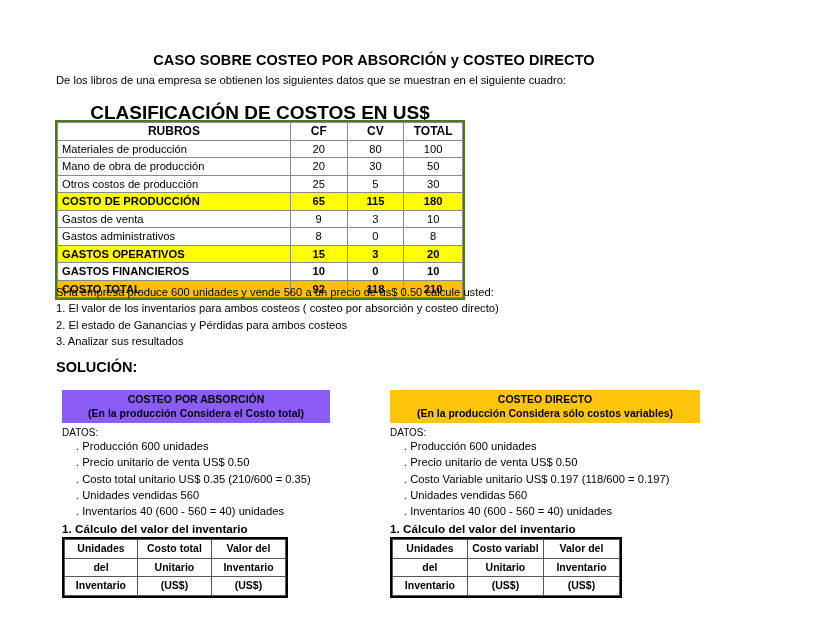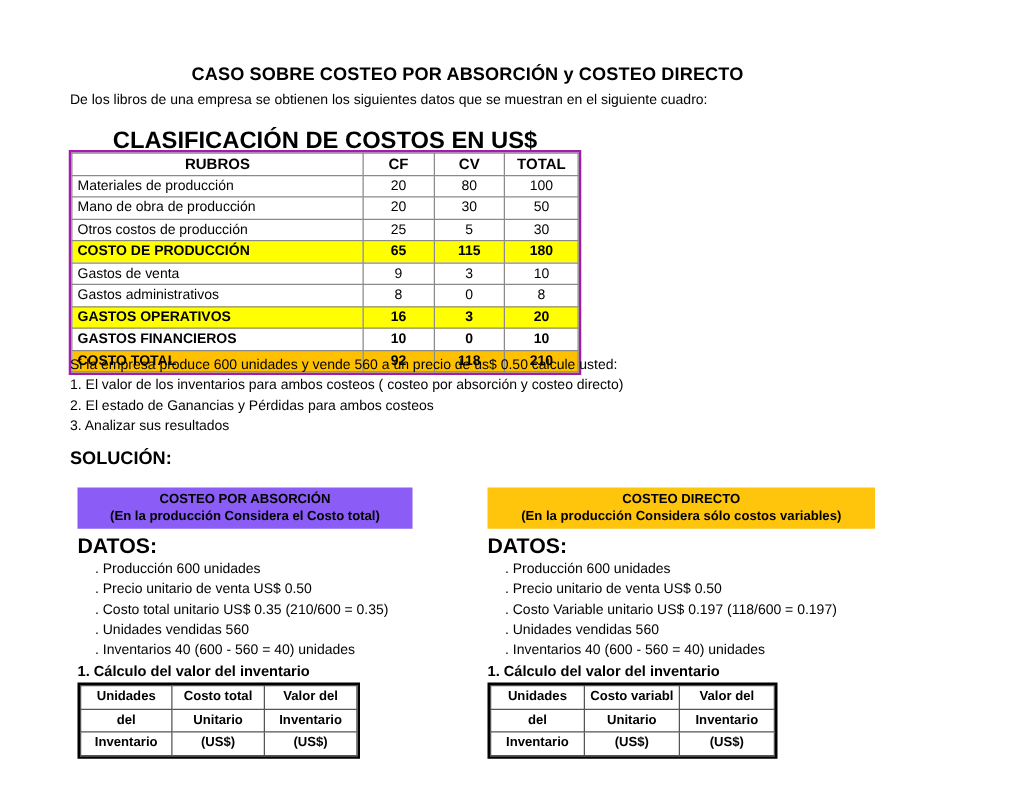--- a/index.html
+++ b/index.html
@@ -91,21 +91,21 @@
   }
   .cost-table tr.row-bold td {
     font-weight: bold;
   }
   
   .table-wrap {
     position: absolute;
     left: 55px;
     top: 120px;
     width: 410px;
-    border: 2px solid #a21caf;
+    border: 2px solid #4d7c0f;
   }
   .table-wrap table.cost-table {
     position: static;
     left: auto; top: auto;
     width: 100%;
   }
 
   
   .q-block {
     position: absolute;
@@ -138,22 +138,22 @@
     font-size: 10.5px;
     line-height: 14px;
     padding: 2px 3px 3px 3px;
   }
   .col-header .h1 { display: block; }
   .col-header .h2 { display: block; }
   .hdr-green  { background: #8b5cf6; }
   .hdr-orange { background: #FFC50D; }
 
   .datos-label {
-    font-size: 17px;
-    font-weight: bold;
+    font-size: 10px;
+    font-weight: normal;
     margin-top: 4px;
   }
   .datos-list {
     font-size: 11.2px;
     line-height: 16.3px;
     margin-top: 0;
     white-space: nowrap;
   }
   .datos-list div { padding-left: 14px; }
 
@@ -252,21 +252,21 @@
           <td class="c-num">10</td>
         </tr>
         <tr>
           <td class="c-label">Gastos administrativos</td>
           <td class="c-num">8</td>
           <td class="c-num">0</td>
           <td class="c-num">8</td>
         </tr>
         <tr class="row-highlight">
           <td class="c-label">GASTOS OPERATIVOS</td>
-          <td class="c-num">16</td>
+          <td class="c-num">15</td>
           <td class="c-num">3</td>
           <td class="c-num">20</td>
         </tr>
         <tr class="row-bold">
           <td class="c-label">GASTOS FINANCIEROS</td>
           <td class="c-num">10</td>
           <td class="c-num">0</td>
           <td class="c-num">10</td>
         </tr>
         <tr class="row-total">

